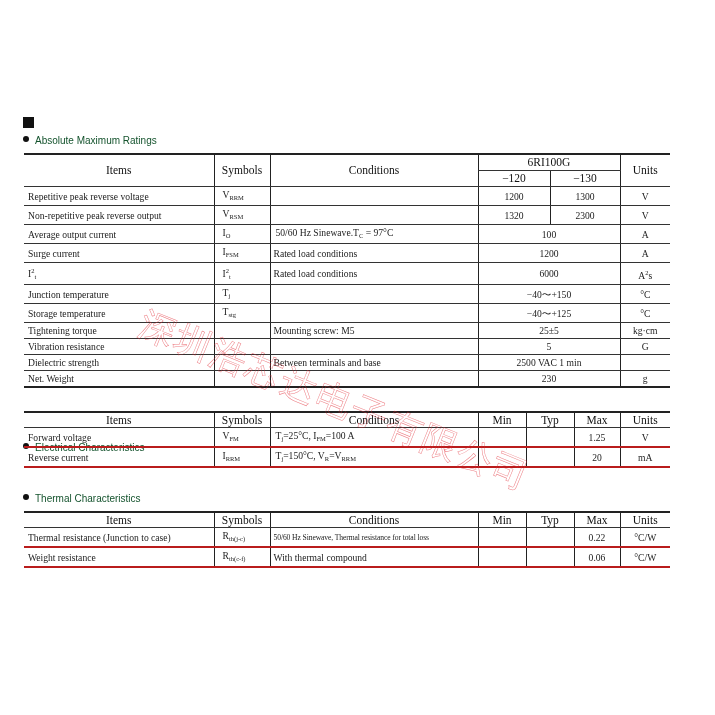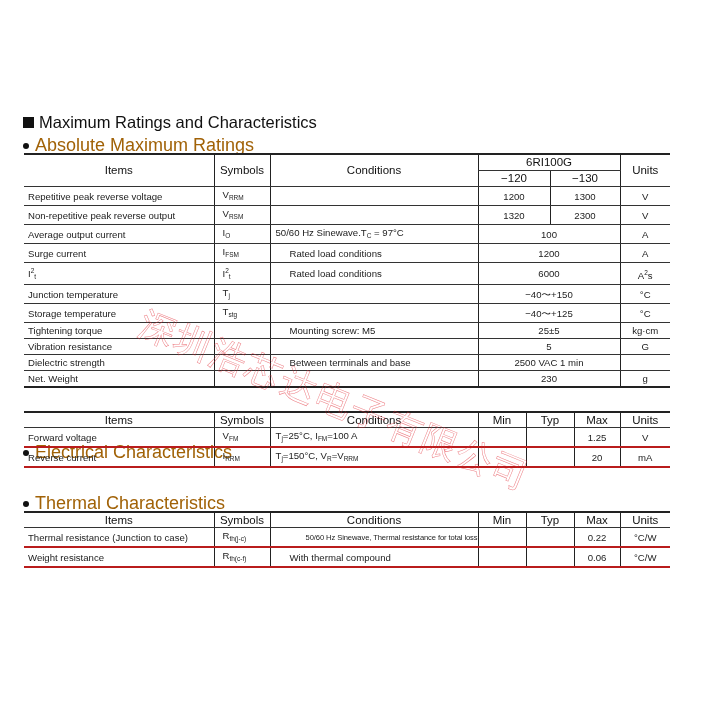--- a/index.html
+++ b/index.html
@@ -3,53 +3,53 @@
 <meta charset="utf-8">
 <style>
   html, body { margin: 0; padding: 0; }
   body {
     width: 715px; height: 715px; background: #ffffff; position: relative; overflow: hidden;
     font-family: "Liberation Sans", "DejaVu Sans", sans-serif; color: #222;
   }
   .abs { position: absolute; }
   .h1 { left: 23px; top: 113px; font-size: 16.5px; color: #111; white-space: nowrap; }
   .h1 .sq { display: inline-block; width: 11px; height: 11px; background: #111; margin-right: 5px; vertical-align: 0px; }
-  .h2 { font-size: 18px; color: #a16207; white-space: nowrap; }
+  .h2 { font-size: 10px; color: #14532d; white-space: nowrap; }
   .h2 .dot { display: inline-block; width: 6px; height: 6px; border-radius: 50%; background: #111; margin-right: 6px; vertical-align: 2px; }
 
-  table { border-collapse: collapse; position: absolute; table-layout: fixed; }
+  table { border-collapse: collapse; position: absolute; table-layout: fixed; font-family: Liberation Serif, serif; }
   td, th { padding: 0; font-weight: normal; overflow: hidden; white-space: nowrap; }
   .t-abs { left: 24px; top: 153px; width: 646px; border-top: 2px solid #222; border-bottom: 2px solid #222; }
   .t-abs td, .t-abs th { border-bottom: 1px solid #333; height: 15px; font-size: 9.6px; line-height: 15px; }
   .t-abs th { font-size: 11.5px; color: #111; }
   .t-abs .hdr-top th { height: 15px; }
   .vl { border-left: 1px solid #222; }
   .left { text-align: left; padding-left: 4px; }
   .ctr { text-align: center; }
   .sym { padding-left: 8px; text-align: left; }
   .sym sub { font-size: 6.5px; vertical-align: -2px; }
   .sym sup, .unit sup { font-size: 6.5px; vertical-align: 4px; }
-  .cond { padding-left: 19px; text-align: left; }
-  .small-cond { font-size: 7.6px !important; letter-spacing: -0.1px; text-align: right; }
+  .cond { padding-left: 3px; text-align: left; }
+  .small-cond { font-size: 7.6px !important; letter-spacing: -0.1px; }
 
   .t-ec { left: 24px; width: 646px; border-top: 2px solid #222; border-bottom: 2px solid #222; }
   .t-ec th { font-size: 11.5px; height: 14px; line-height: 14px; border-bottom: 1px solid #333; color: #111; }
   .t-ec td { font-size: 9.6px; height: 15px; line-height: 15px; border-bottom: 2px solid #b91c1c; }
 
   .watermark {
     position: absolute; left: 150px; top: 300px; font-size: 36px; color: rgba(225, 40, 50, 0.55);
     transform: rotate(22deg); transform-origin: left top; white-space: nowrap; letter-spacing: 2px;
     font-family: "DejaVu Sans", sans-serif; pointer-events: none;
     -webkit-text-stroke: 0.5px rgba(225,40,50,0.6); color: transparent;
   }
 </style>
 </head>
 <body>
 
-<div class="abs h1"><span class="sq"></span><span>Maximum Ratings and Characteristics</span></div>
+<div class="abs h1"><span class="sq"></span></div>
 
 <div class="abs h2" style="left:23px; top:135px;"><span class="dot"></span><span>Absolute Maximum Ratings</span></div>
 
 <table class="t-abs">
   <colgroup>
     <col style="width:190px">
       <col style="width:56px">
       <col style="width:208px">
       <col style="width:72px">
       <col style="width:70px">

